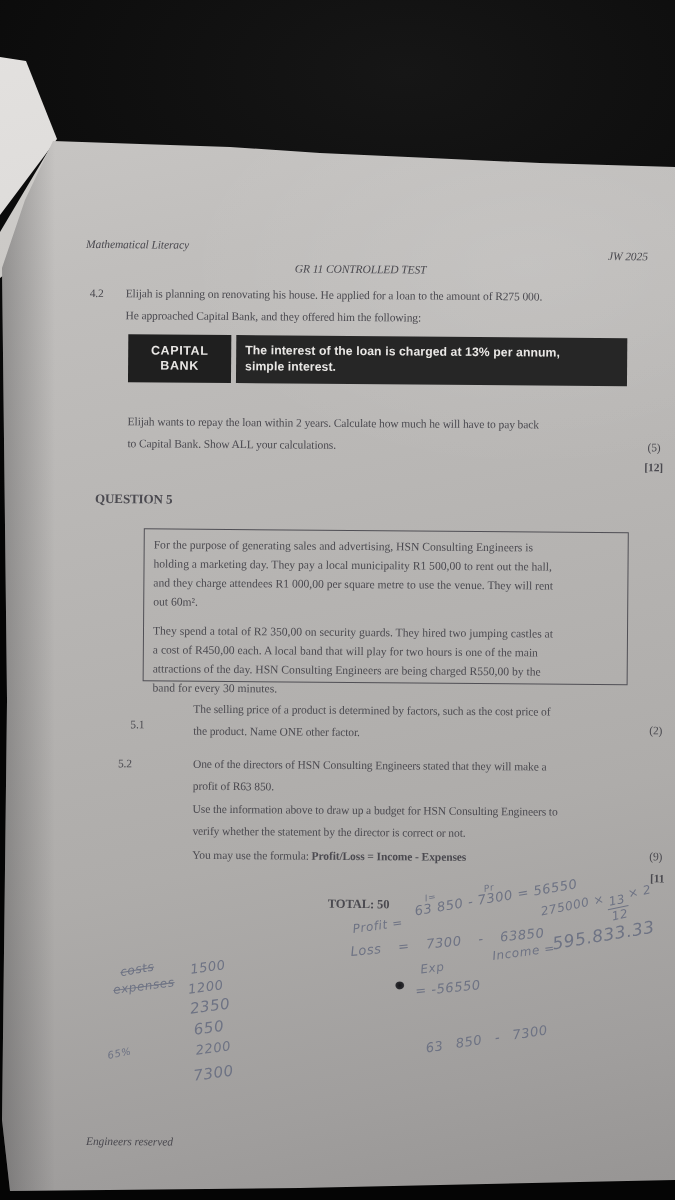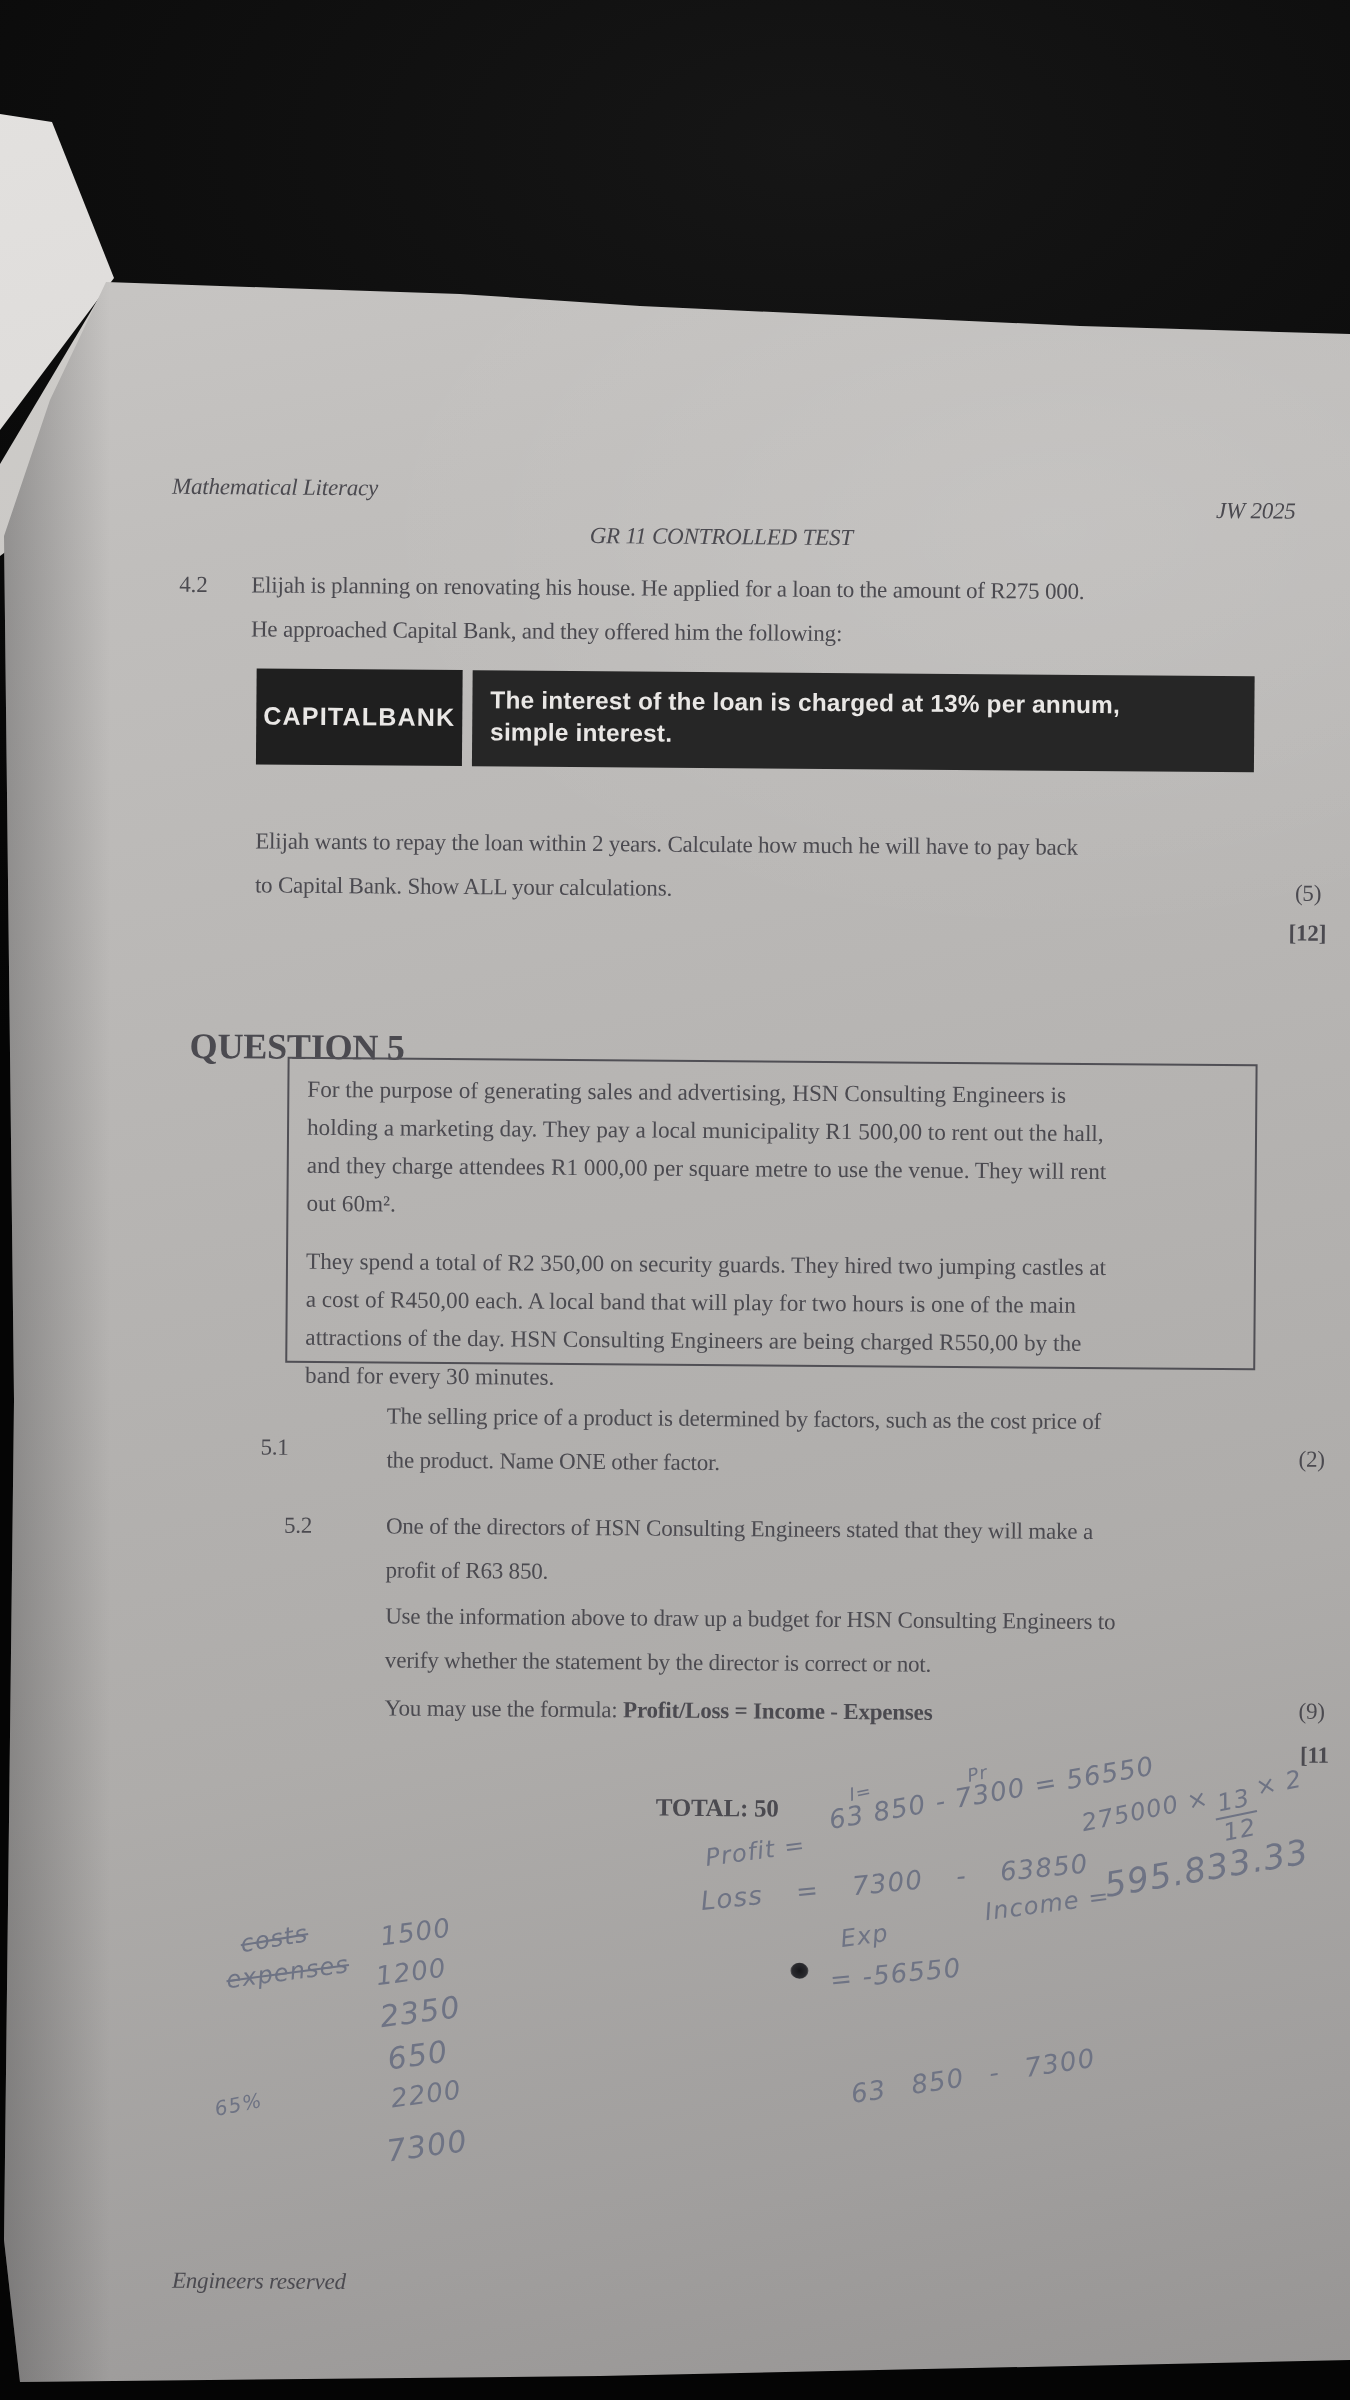--- a/index.html
+++ b/index.html
@@ -22,21 +22,21 @@
            transform:rotate(0.45deg);transform-origin:100px 250px;color:#4b4a50;}
   .t{position:absolute;white-space:nowrap;font-size:11.5px;letter-spacing:-0.1px;line-height:22px;}
   .it{font-style:italic;}
   .b{font-weight:bold;}
   .lines div{white-space:nowrap;}
   .marks{font-size:11.5px;}
   
   .bank{position:absolute;left:129px;top:334px;width:499px;height:48px;}
   .bank-left{position:absolute;left:0;top:0;width:103px;height:48px;background:#1f1f1f;
              color:#e9e7e5;font-family:"Liberation Sans",sans-serif;font-weight:bold;font-size:12.5px;
-             display:flex;flex-direction:row;align-items:center;justify-content:center;line-height:15px;letter-spacing:0.6px;}
+             display:flex;flex-direction:column;align-items:center;justify-content:center;line-height:15px;letter-spacing:0.6px;}
   .bank-right{position:absolute;left:108px;top:0;width:391px;height:48px;background:#262626;
               color:#e9e7e5;font-family:"Liberation Sans",sans-serif;font-weight:bold;font-size:12.2px;
               line-height:16px;padding:7px 0 0 9px;box-sizing:border-box;letter-spacing:0.1px;}
   
   .qbox{position:absolute;left:146px;top:528px;width:485px;height:153px;border:1.6px solid #504f55;box-sizing:border-box;
         padding:6px 0 0 9px;font-size:11.6px;}
   .qbox .lines div{line-height:19px;}
   .qbox .p2{margin-top:10px;}
   
   .hw{position:absolute;white-space:nowrap;font-family:"DejaVu Sans",sans-serif;font-style:italic;
@@ -79,21 +79,21 @@
         </div>
       </div>
 
       <div class="t lines" style="left:129px;top:410px">
         <div>Elijah wants to repay the loan within 2 years. Calculate how much he will have to pay back</div>
         <div>to Capital Bank. Show ALL your calculations.</div>
       </div>
       <div class="t marks" style="left:649px;top:432px">(5)</div>
       <div class="t marks b" style="left:646px;top:452px">[12]</div>
 
-      <div class="t b" style="left:97px;top:512px;font-size:18px">QUESTION 5</div>
+      <div class="t b" style="left:97px;top:488px;font-size:13px">QUESTION 5</div>
 
       <div class="qbox">
         <div class="lines p1">
           <div>For the purpose of generating sales and advertising, HSN Consulting Engineers is</div>
           <div>holding a marketing day. They pay a local municipality R1 500,00 to rent out the hall,</div>
           <div>and they charge attendees R1 000,00 per square metre to use the venue. They will rent</div>
           <div>out 60m².</div>
         </div>
         <div class="lines p2">
           <div>They spend a total of R2 350,00 on security guards. They hired two jumping castles at</div>
@@ -103,21 +103,21 @@
         </div>
       </div>
 
       <div class="t" style="left:134px;top:713px">5.1</div>
       <div class="t lines" style="left:197px;top:697px">
         <div>The selling price of a product is determined by factors, such as the cost price of</div>
         <div>the product. Name ONE other factor.</div>
       </div>
       <div class="t marks" style="left:653px;top:715px">(2)</div>
 
-      <div class="t" style="left:146px;top:752px">5.2</div>
+      <div class="t" style="left:122px;top:752px">5.2</div>
       <div class="t lines" style="left:197px;top:752px">
         <div>One of the directors of HSN Consulting Engineers stated that they will make a</div>
         <div>profit of R63 850.</div>
       </div>
 
       <div class="t lines" style="left:197px;top:797px">
         <div>Use the information above to draw up a budget for HSN Consulting Engineers to</div>
         <div>verify whether the statement by the director is correct or not.</div>
       </div>
 

